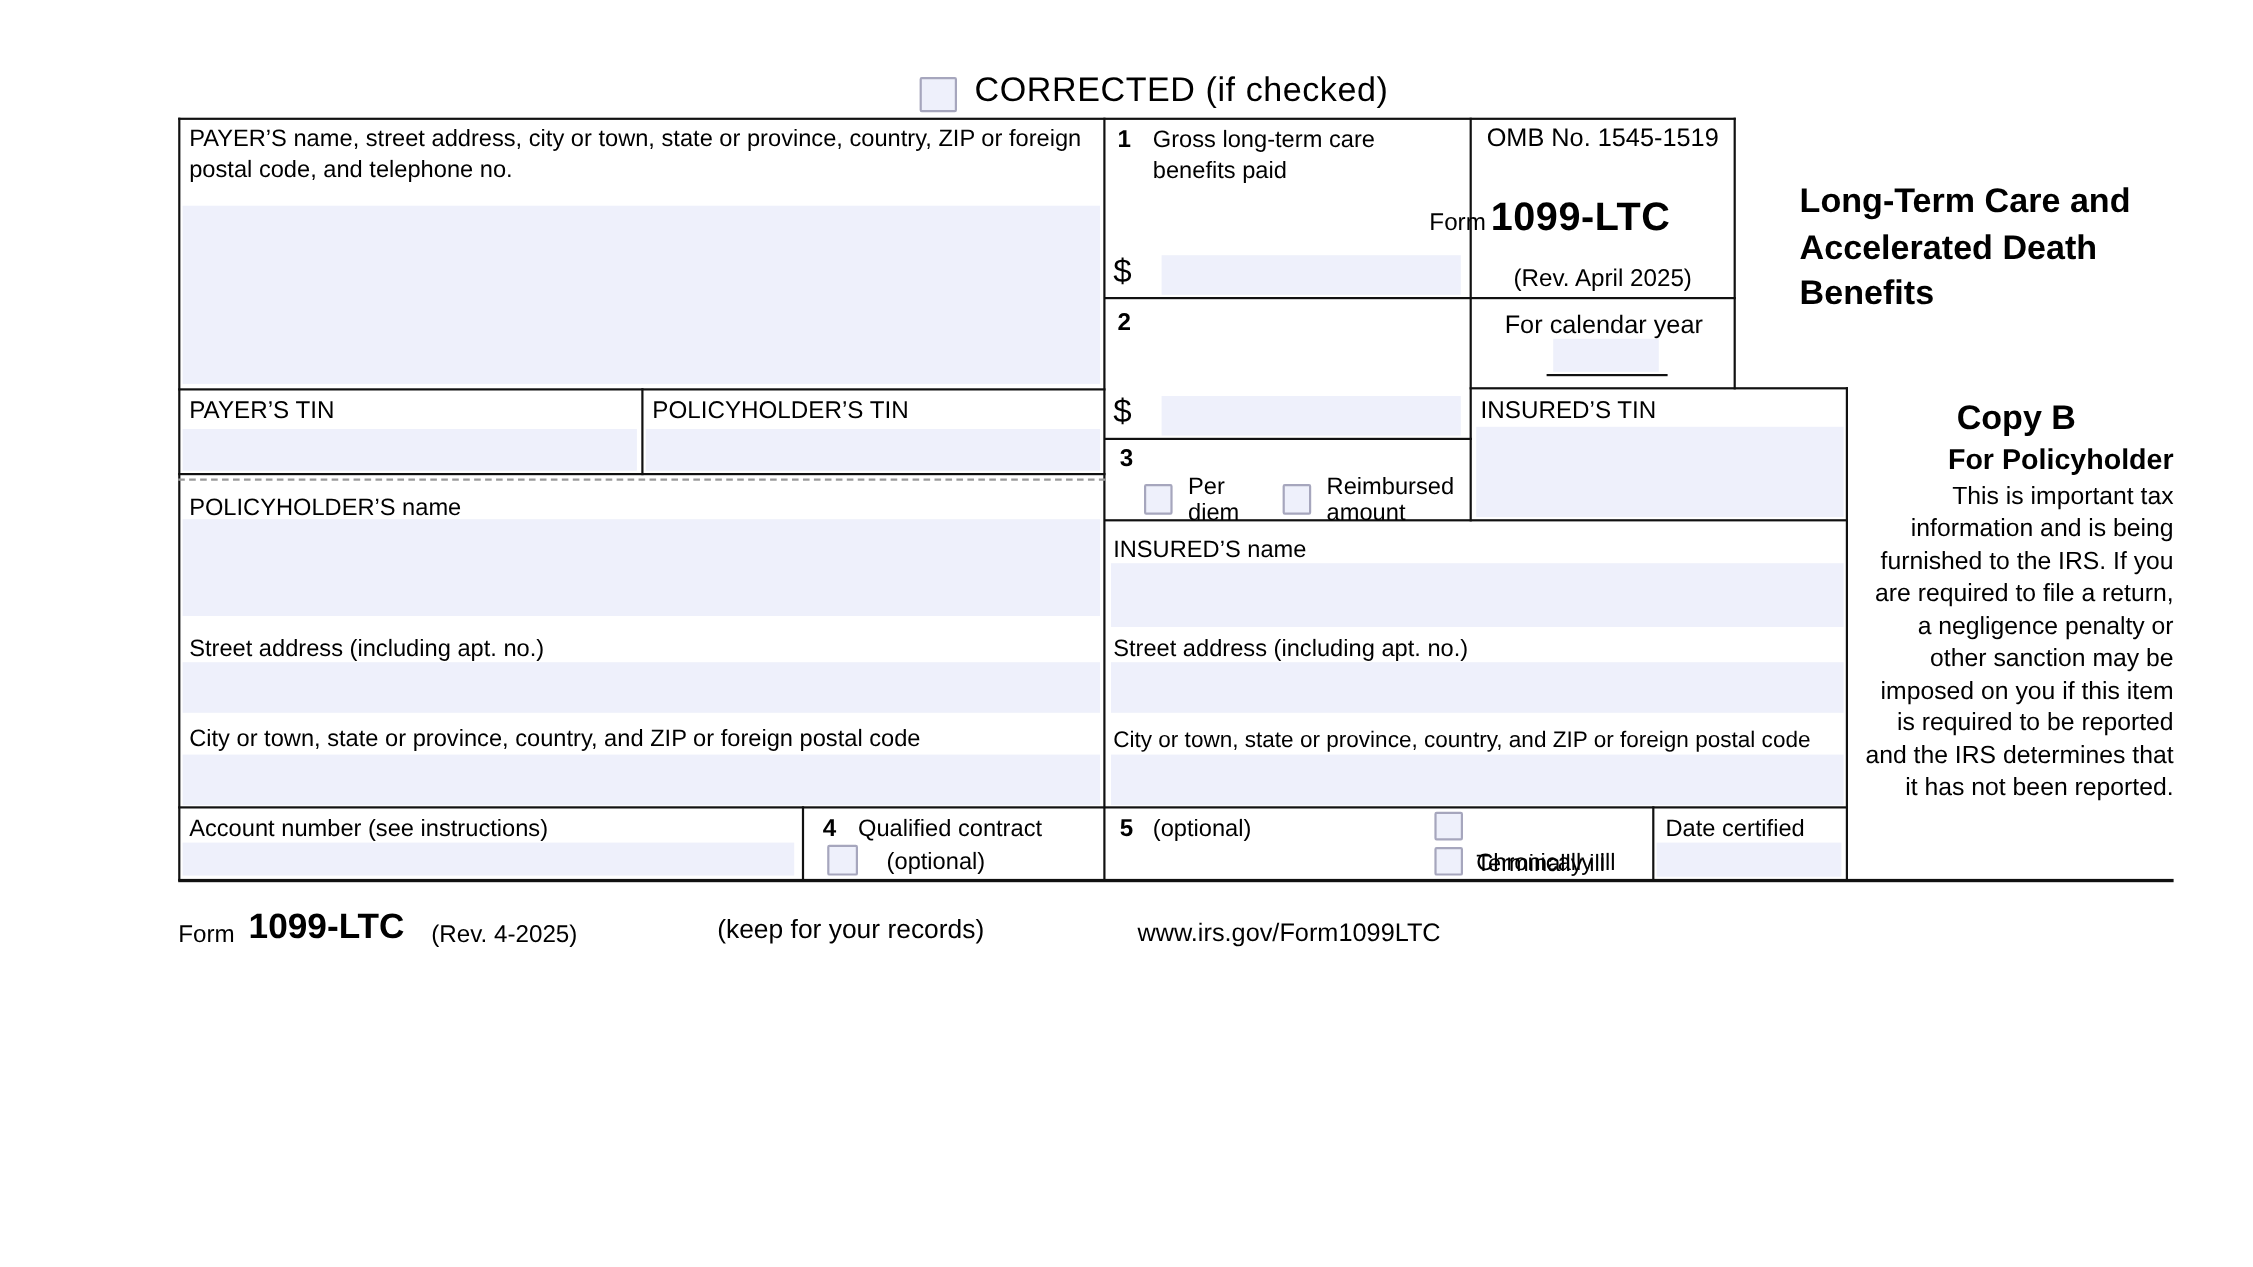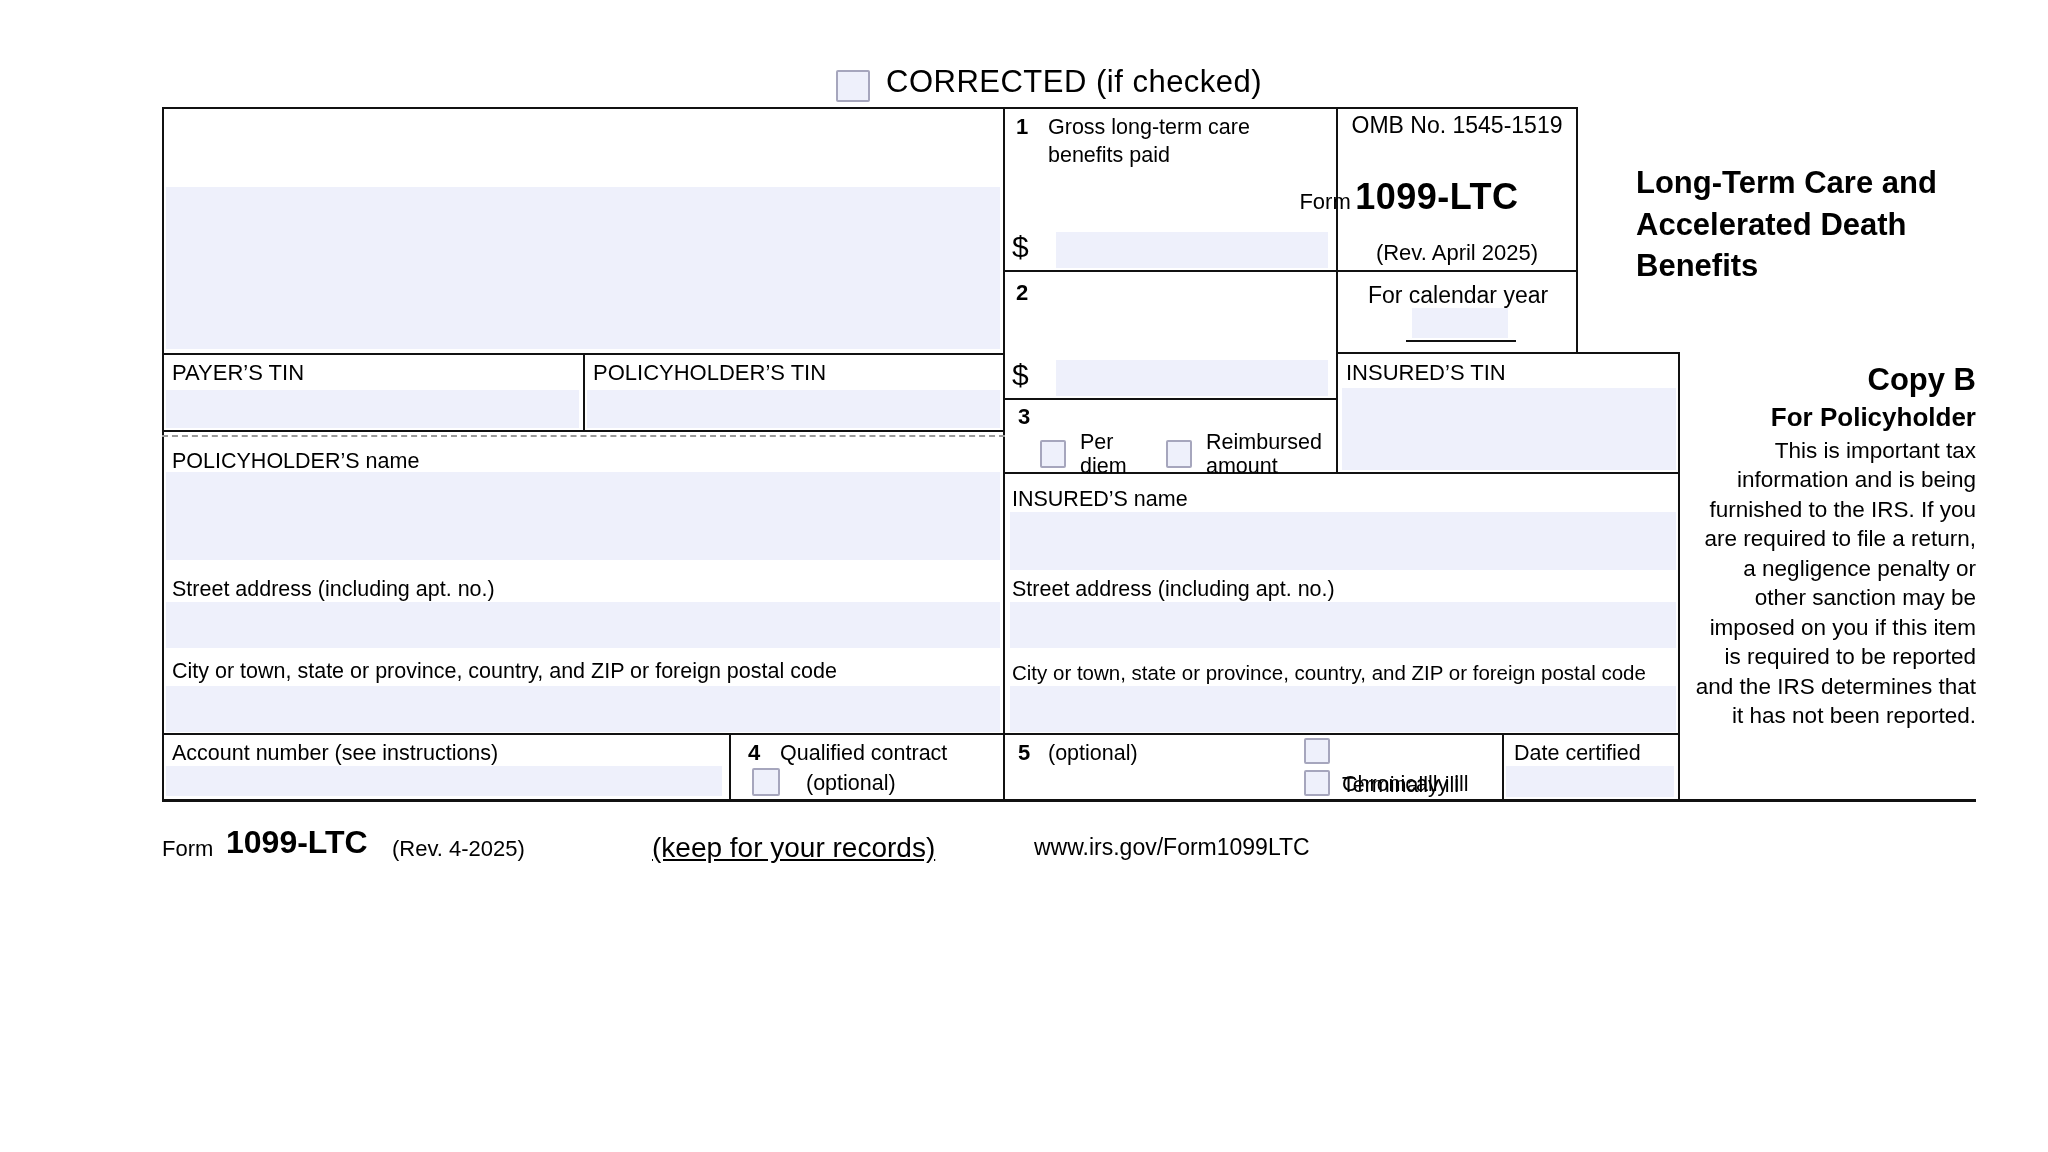--- a/index.html
+++ b/index.html
@@ -25,21 +25,21 @@
   .omb{font-size:23px;text-align:center;}
   .formword{font-size:22px;}
   .formnum{font-size:36px;font-weight:bold;letter-spacing:0.5px;}
   .rev{font-size:22px;text-align:center;}
   .title{font-size:31px;font-weight:bold;text-align:left;line-height:1.34;}
   .copyb-title{font-size:31px;font-weight:bold;text-align:right;}
   .copyb-sub{font-size:26px;font-weight:bold;text-align:right;}
   .copyb-text{font-size:22.5px;text-align:right;line-height:1.31;}
   .foot{font-size:22px;}
   .foot-num{font-size:32px;font-weight:bold;}
-  .foot-keep{font-size:28px;text-decoration:underline;}
+  .foot-keep{font-size:24px;}
   .foot-url{font-size:23px;}
   .center{text-align:center;}
 </style>
 </head>
 <body>
 
 <div id="page">
 
   <span class="cb" style="left:836px;top:70px;width:34px;height:32px;"></span>
   <span class="abs corrected" style="left:886px;top:64px;">CORRECTED (if checked)</span>
@@ -56,20 +56,21 @@
   <div class="hl" style="left:1004px;top:398px;width:334px;"></div>
   <div class="hl" style="left:162px;top:430px;width:843px;"></div>
   <div class="dash" style="left:162px;top:435px;width:843px;"></div>
   <div class="hl" style="left:1004px;top:472px;width:676px;"></div>
   <div class="hl" style="left:162px;top:733px;width:1518px;"></div>
   <div class="vl" style="left:583px;top:353px;height:79px;"></div>
   <div class="vl" style="left:729px;top:733px;height:68px;"></div>
   <div class="vl" style="left:1502px;top:733px;height:68px;"></div>
   <div class="hl" style="left:162px;top:799px;width:1814px;height:3px;"></div>
 
+  <div class="abs lbl" style="left:172px;top:113px;width:822px;">PAYER’S name, street address, city or town, state or province, country, ZIP or foreign postal code, and telephone no.</div>
   <div class="input" style="left:166px;top:187px;width:834px;height:162px;"></div>
 
   <span class="abs num" style="left:1016px;top:114px;">1</span>
   <div class="abs lbl" style="left:1048px;top:114px;width:245px;">Gross long-term care benefits paid</div>
   <span class="abs dollar" style="left:1012px;top:230px;">$</span>
   <div class="input" style="left:1056px;top:232px;width:272px;height:36px;"></div>
 
   <div class="abs omb" style="left:1340px;top:112px;width:234px;">OMB No. 1545-1519</div>
   <div class="abs center" style="left:1292px;top:176px;width:234px;">
     <span class="formword">Form</span>
@@ -123,21 +124,21 @@
 
   <span class="abs num" style="left:1018px;top:740px;">5</span>
   <span class="abs lbl" style="left:1048px;top:740px;">(optional)</span>
   <span class="cb" style="left:1304px;top:738px;width:26px;height:26px;"></span>
   <span class="abs lbl" style="left:1342px;top:740px;margin-top:31px;">Chronically ill</span>
   <span class="cb" style="left:1304px;top:770px;width:26px;height:26px;"></span>
   <span class="abs lbl" style="left:1342px;top:772px;">Terminally ill</span>
   <span class="abs lbl" style="left:1514px;top:740px;">Date certified</span>
   <div class="input" style="left:1506px;top:766px;width:168px;height:31px;"></div>
 
-  <div class="abs copyb-title" style="left:1690px;top:362px;width:286px;">Copy B</div>
+  <div class="abs copyb-title" style="left:1690px;top:362px;width:286px;text-align:center;">Copy B</div>
   <div class="abs copyb-sub" style="left:1690px;top:402px;width:286px;">For Policyholder</div>
   <div class="abs copyb-text" style="left:1688px;top:436px;width:288px;">This is important tax information and is being furnished to the IRS. If you are required to file a return, a negligence penalty or other sanction may be imposed on you if this item is required to be reported and the IRS determines that it has not been reported.</div>
 
   <span class="abs foot" style="left:162px;top:836px;">Form</span>
   <span class="abs foot-num" style="left:226px;top:824px;">1099-LTC</span>
   <span class="abs foot" style="left:392px;top:836px;">(Rev. 4-2025)</span>
   <span class="abs foot-keep" style="left:652px;top:832px;">(keep for your records)</span>
   <span class="abs foot-url" style="left:1034px;top:834px;">www.irs.gov/Form1099LTC</span>
 
 </div>

